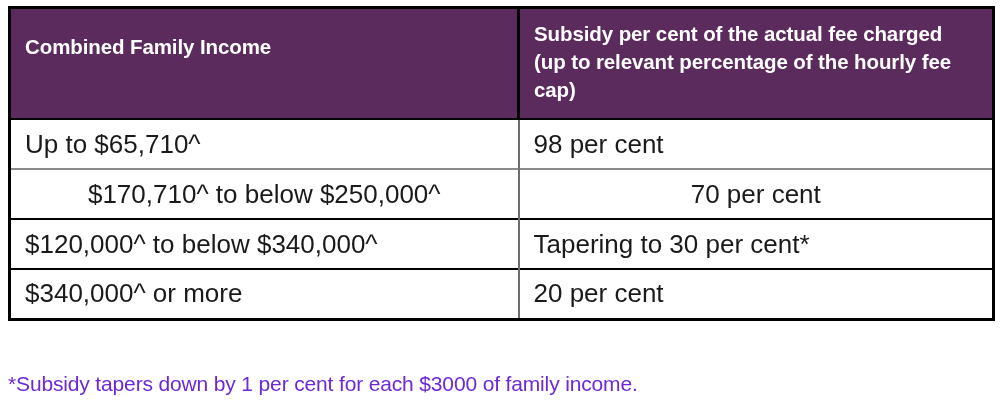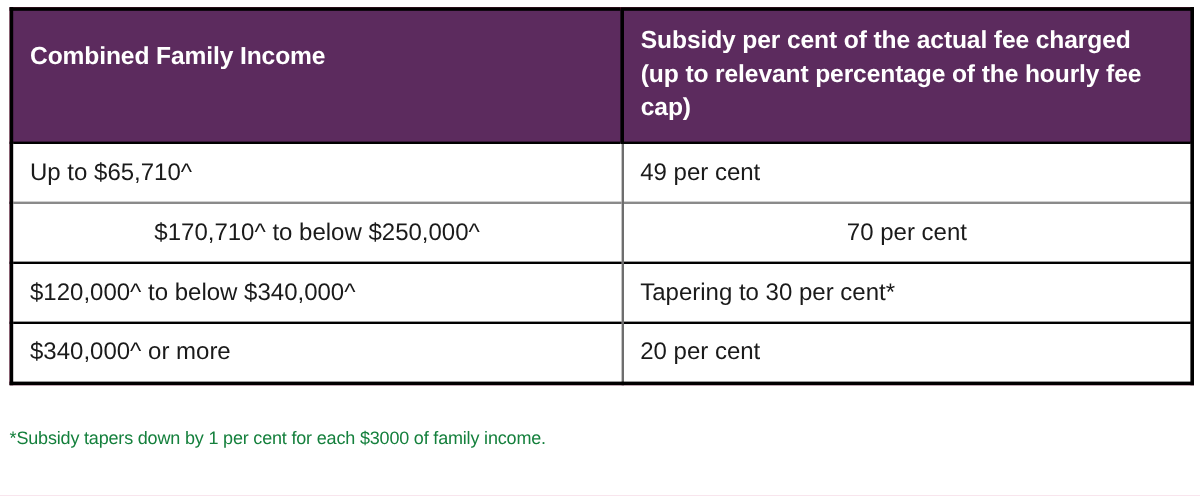--- a/index.html
+++ b/index.html
@@ -23,21 +23,21 @@
 
   
   #subsidy-table {
     position: absolute;
     left: 8px;
     top: 6px;
     width: 984px;
     border-collapse: collapse;
     table-layout: fixed;
     border: 3px solid #000000;
-    background: #be185d;
+    background: #84cc16;
   }
 
   #subsidy-table col.col-income  { width: 509px; }
   #subsidy-table col.col-subsidy { width: 475px; }
 
   #subsidy-table th,
   #subsidy-table td {
     margin: 0;
     vertical-align: middle;
     text-align: left;
@@ -62,21 +62,21 @@
     vertical-align: top;
     padding-top: 24px;
   }
   #subsidy-table thead th.th-subsidy {
     padding-top: 11px;
     margin-left: 10px;
   }
 
   
   #subsidy-table tbody td {
-    font-size: 20px;
+    font-size: 26px;
     color: #1a1a1a;
     padding: 0 14px;
     height: 50px;
     box-sizing: border-box;
     background: #ffffff;
     border-top: 2px solid #000000;
     border-right: none;
   }
   #subsidy-table tbody td.cell-income {
     border-right: 2px solid #6e6e6e;
@@ -87,23 +87,23 @@
     text-align: center;
   }
   #subsidy-table tbody tr:first-child > td {
     border-top: 2px solid #000000;
   }
 
   
   #footnote {
     position: absolute;
     left: 8px;
-    top: 357px;
-    font-size: 15px;
-    color: #15803d;
+    top: 372px;
+    font-size: 21px;
+    color: #6d28d9;
     white-space: nowrap;
     letter-spacing: -0.15px;
   }
 </style>
 </head>
 <body>
 
 <div id="page">
 
   <table id="subsidy-table">
@@ -113,21 +113,21 @@
     </colgroup>
     <thead>
       <tr>
         <th class="th-income">Combined Family Income</th>
         <th class="th-subsidy">Subsidy per cent of the actual fee charged (up to relevant percentage of the hourly fee cap)</th>
       </tr>
     </thead>
     <tbody>
       <tr>
         <td class="cell-income">Up to $65,710^</td>
-        <td class="cell-subsidy">49 per cent</td>
+        <td class="cell-subsidy">98 per cent</td>
       </tr>
       <tr class="rule-grey">
         <td class="cell-income">$170,710^ to below $250,000^</td>
         <td class="cell-subsidy">70 per cent</td>
       </tr>
       <tr>
         <td class="cell-income">$120,000^ to below $340,000^</td>
         <td class="cell-subsidy">Tapering to 30 per cent*</td>
       </tr>
       <tr>

